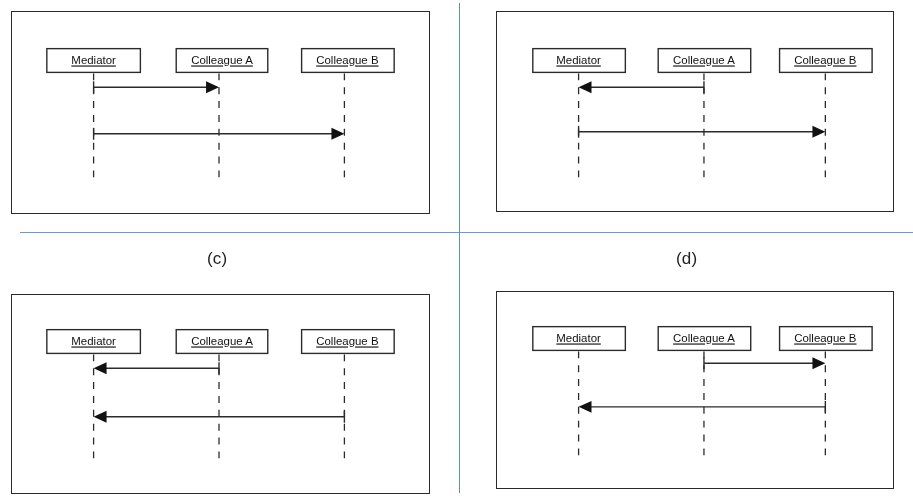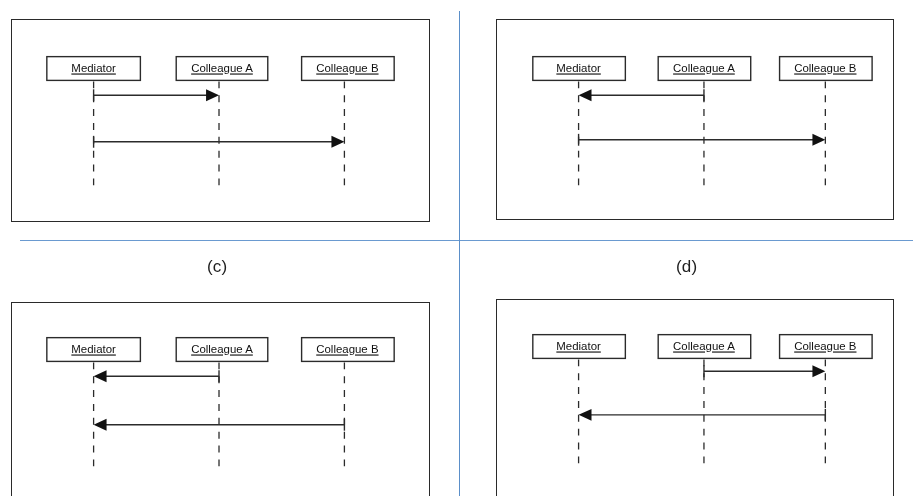--- a/index.html
+++ b/index.html
@@ -10,21 +10,21 @@
   body {
     width: 913px;
     height: 496px;
     position: relative;
     overflow: hidden;
     font-family: "Liberation Sans", sans-serif;
     color: #1a1a1a;
   }
   .canvas {
     position: absolute;
-    left: 0; top: 8px;
+    left: 0; top: 0;
     width: 913px;
     height: 408px;
   }
   
   .divider-h {
     position: absolute;
     left: 20px;
     top: 232px;
     width: 893px;
     height: 1px;

